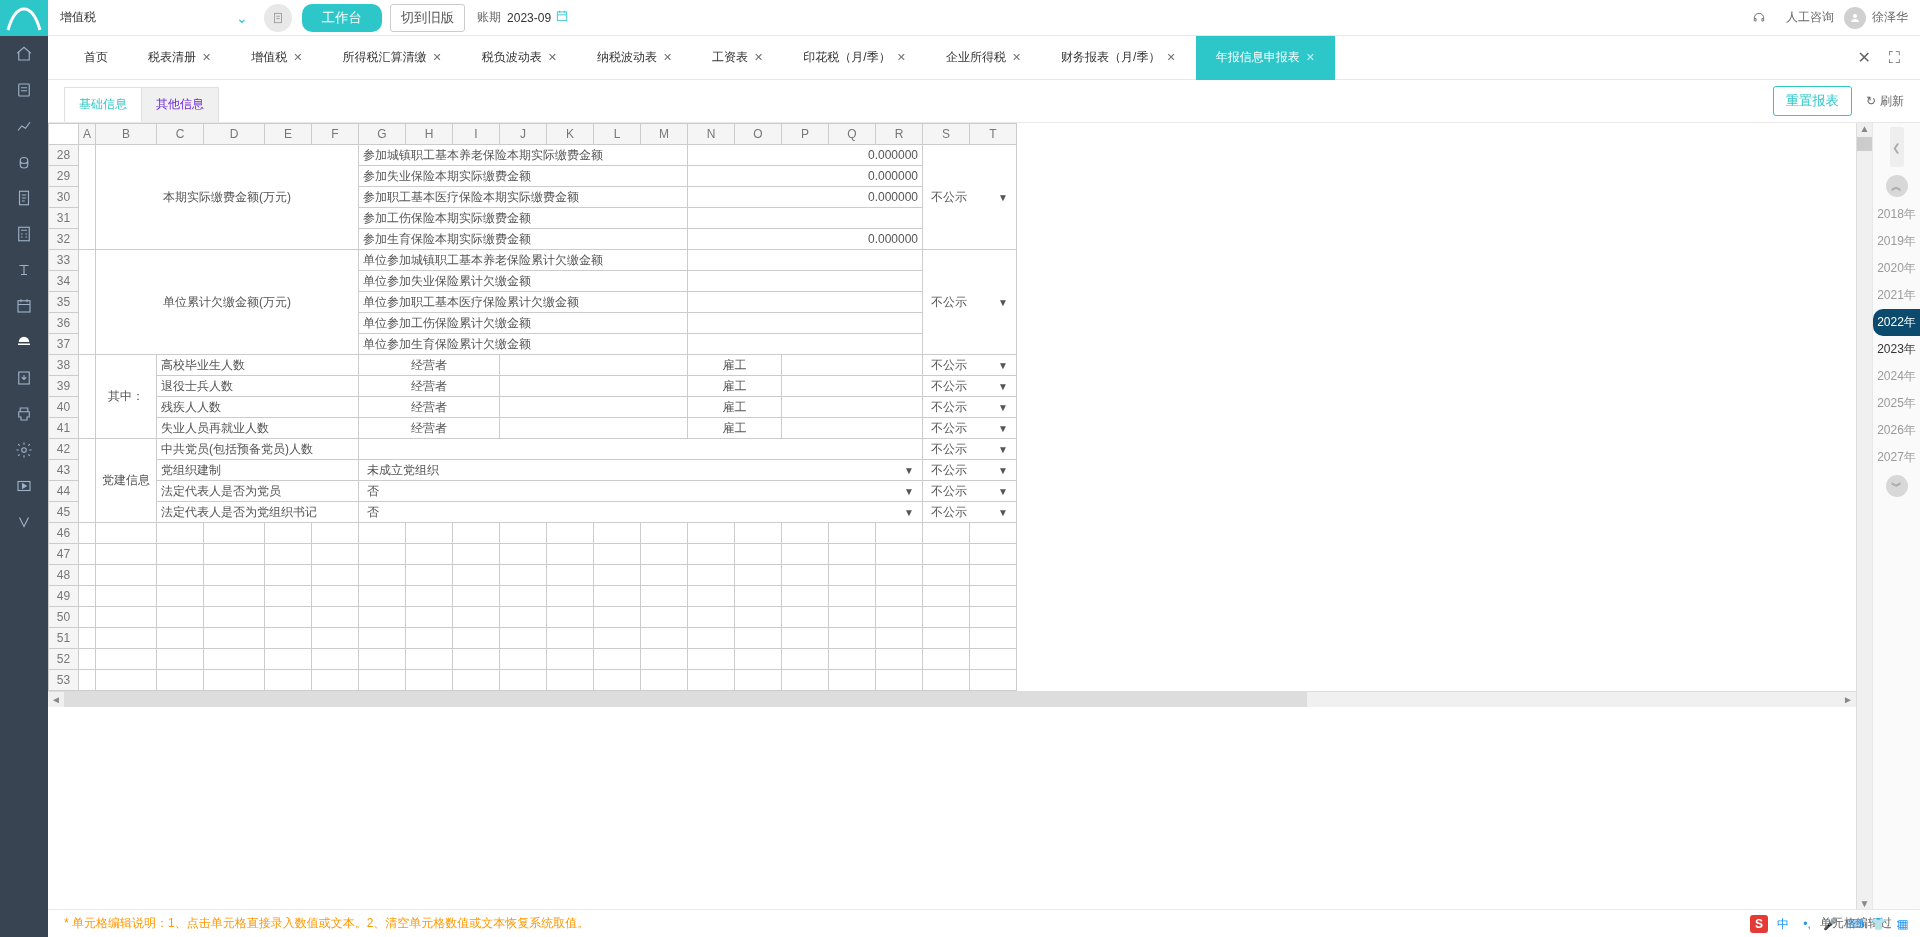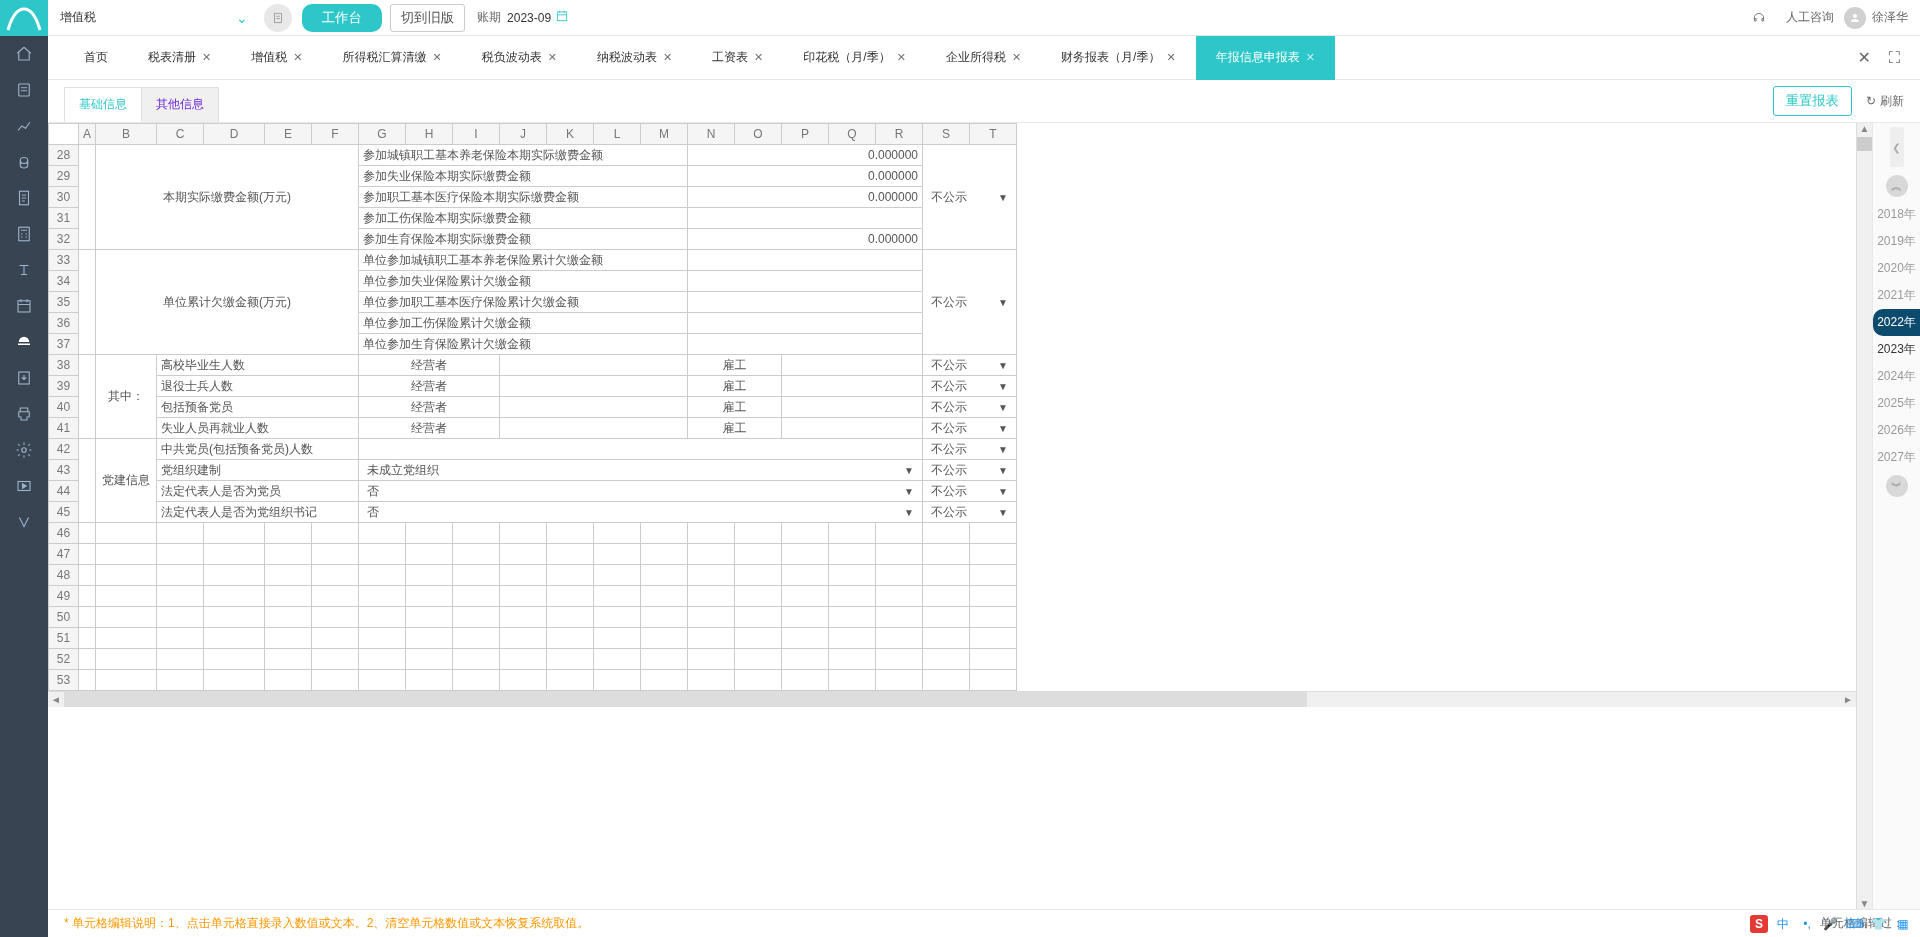--- a/index.html
+++ b/index.html
@@ -685,21 +685,21 @@
               <td colspan="3"></td>
               <td colspan="2" class="center-cell">
                 <div class="dd">
                   <span>不公示</span>
                   <span class="caret">▼</span>
                 </div>
               </td>
             </tr>
             <tr>
               <td class="rowhdr">40</td>
-              <td colspan="4" class="wide-label">包括预备党员</td>
+              <td colspan="4" class="wide-label">残疾人人数</td>
               <td colspan="3" class="center-cell">经营者</td>
               <td colspan="4"></td>
               <td colspan="2" class="center-cell">雇工</td>
               <td colspan="3"></td>
               <td colspan="2" class="center-cell">
                 <div class="dd">
                   <span>不公示</span>
                   <span class="caret">▼</span>
                 </div>
               </td>

